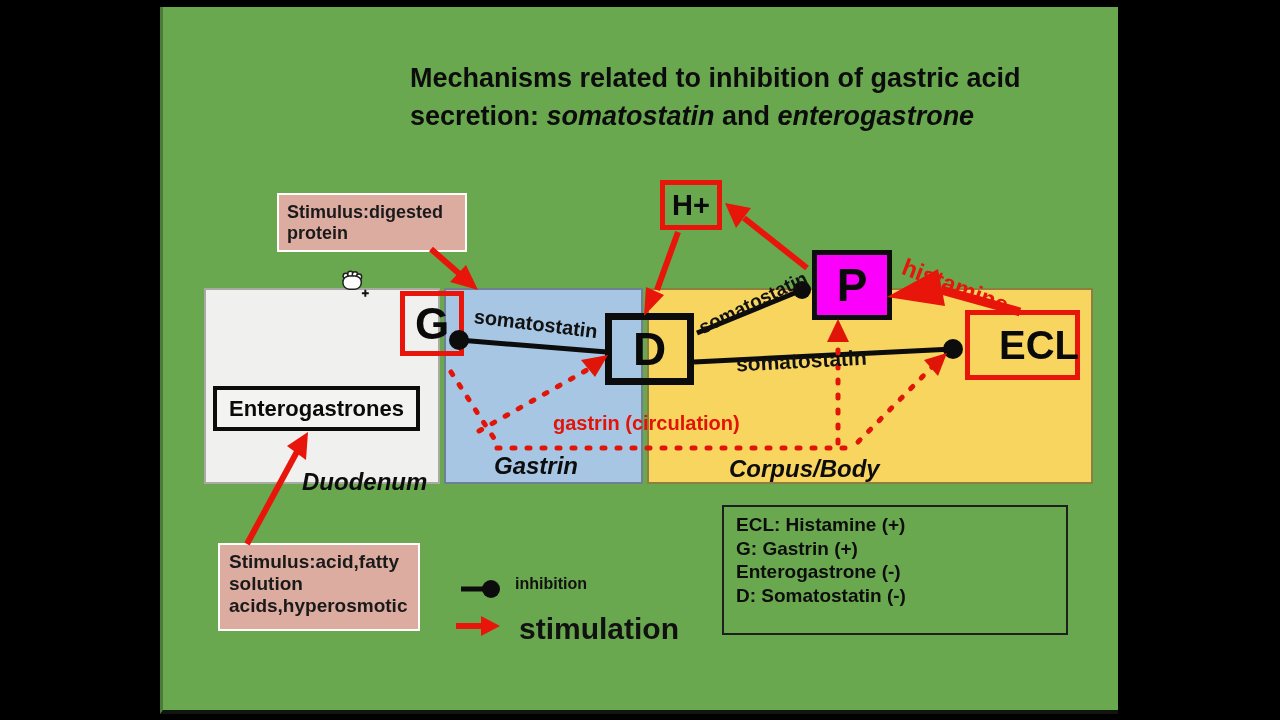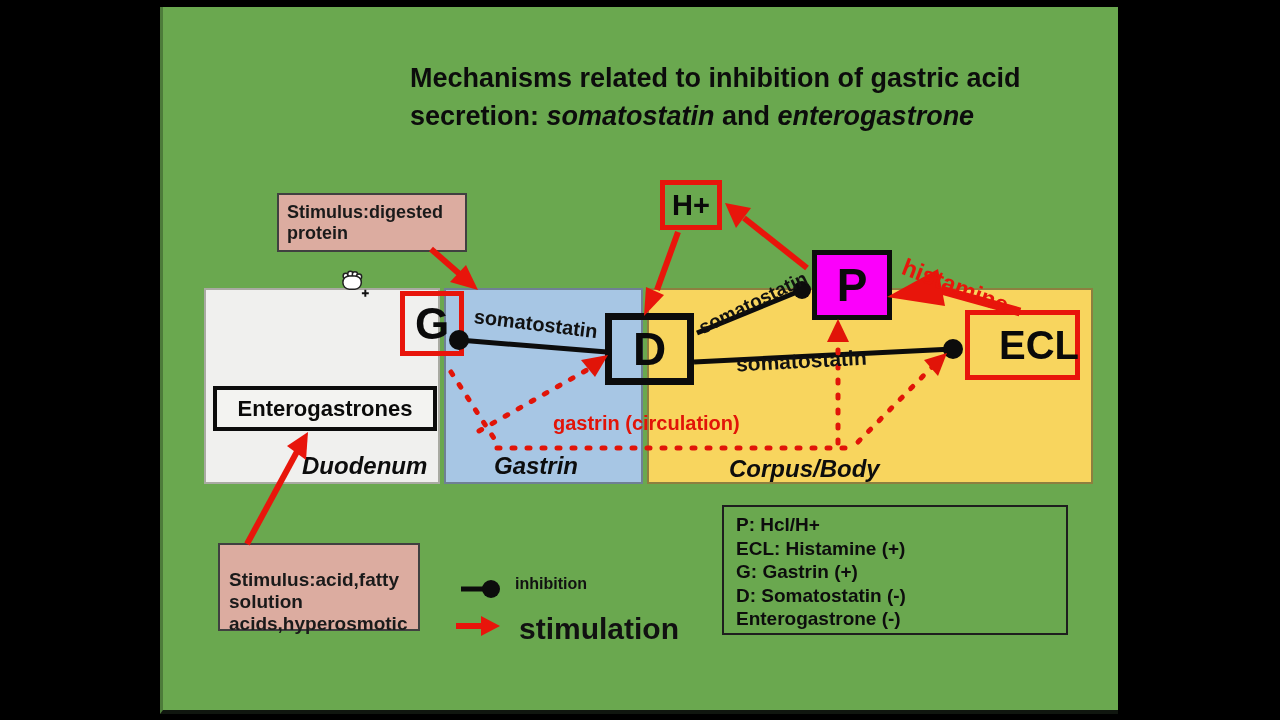--- a/index.html
+++ b/index.html
@@ -23,26 +23,26 @@
   #corpus   { left: 647px; width: 446px; background: #f8d55e; border-color: #8d7f3f; }
   .region-label { position: absolute; font-size: 24px; font-weight: bold; font-style: italic; color: #0d0d0d; }
 
   
   .dbox { position: absolute; display: flex; align-items: center; justify-content: center; font-weight: bold; color: #0a0a0a; }
   #g-box    { left: 400px; top: 291px; width: 64px;  height: 65px;  border: 5px solid #e8150b; font-size: 44px; }
   #d-box    { left: 605px; top: 313px; width: 89px;  height: 72px;  border: 7px solid #0c0c0c; font-size: 46px; }
   #p-box    { left: 812px; top: 250px; width: 80px;  height: 70px;  border: 5px solid #0c0c0c; background: #fb00fb; font-size: 46px; }
   #ecl-box  { left: 965px; top: 310px; width: 115px; height: 70px;  border: 5px solid #e8150b; font-size: 40px; padding-left: 33px; }
   #hplus-box{ left: 660px; top: 180px; width: 62px;  height: 50px;  border: 5px solid #e8150b; font-size: 29px; }
-  #entero-box { left: 213px; top: 386px; width: 224px; height: 45px; border: 4px solid #0c0c0c; background: #f3f3f1; font-size: 22px; }
+  #entero-box { left: 213px; top: 386px; width: 207px; height: 45px; border: 4px solid #0c0c0c; background: #f3f3f1; font-size: 22px; }
 
   
-  .stim { position: absolute; background: #dcaca0; border: 2px solid #404040; font-weight: bold; color: #1a1a1a; }
+  .stim { position: absolute; background: #dcaca0; border: 2px solid #ffffff; font-weight: bold; color: #1a1a1a; }
   #stim-top { left: 277px; top: 193px; width: 190px; height: 59px; font-size: 18px; line-height: 21px; padding: 7px 6px 0 8px; }
-  #stim-bottom { left: 218px; top: 543px; width: 202px; height: 88px; font-size: 19px; line-height: 22px; padding: 24px 4px 0 9px; }
+  #stim-bottom { left: 218px; top: 543px; width: 202px; height: 88px; font-size: 19px; line-height: 22px; padding: 6px 4px 0 9px; }
 
   
   .lbl { position: absolute; font-weight: bold; white-space: nowrap; }
   #somat-gd   { left: 474px; top: 305px; font-size: 20px; transform: rotate(7deg); transform-origin: left center; }
   #somat-dp   { left: 700px; top: 318px; font-size: 19px; transform: rotate(-26deg); transform-origin: left center; }
   #somat-decl { left: 736px; top: 349px; font-size: 21px; transform: rotate(-3deg); }
   #histamine-lbl { left: 903px; top: 252px; font-size: 24px; color: #e8150b; transform: rotate(21deg); transform-origin: left center; }
   #gastrin-lbl { left: 553px; top: 412px; font-size: 20px; color: #e21408; }
   #legend-inhibition-lbl { left: 515px; top: 575px; font-size: 16px; }
   #legend-stimulation-lbl { left: 519px; top: 612px; font-size: 30px; }
@@ -65,21 +65,21 @@
     <div id="title" class="abs">
       <div><span>Mechanisms related to inhibition of gastric acid</span></div>
       <div><span>secretion: </span><span class="it">somatostatin</span><span> and </span><span class="it">enterogastrone</span></div>
     </div>
   </div>
 
   <div id="duodenum" class="compartment"></div>
   <div id="antrum" class="compartment"></div>
   <div id="corpus" class="compartment"></div>
 
-  <div class="region-label" style="left:302px; top:452px;">Duodenum</div>
+  <div class="region-label" style="left:302px; top:468px;">Duodenum</div>
   <div class="region-label" style="left:494px; top:452px;">Gastrin</div>
   <div class="region-label" style="left:729px; top:455px;">Corpus/Body</div>
 
   <div id="stim-top" class="stim">
     <div>Stimulus:digested</div>
     <div>protein</div>
   </div>
   <div id="stim-bottom" class="stim">
     <div>Stimulus:acid,fatty</div>
     <div>solution</div>
@@ -164,19 +164,18 @@
   <div id="somat-gd" class="lbl">somatostatin</div>
   <div id="somat-dp" class="lbl">somatostatin</div>
   <div id="somat-decl" class="lbl">somatostatin</div>
   <div id="histamine-lbl" class="lbl">histamine</div>
   <div id="gastrin-lbl" class="lbl">gastrin (circulation)</div>
 
   <div id="legend-inhibition-lbl" class="lbl">inhibition</div>
   <div id="legend-stimulation-lbl" class="lbl">stimulation</div>
 
   <div id="key-box">
-    <div>P: Hcl/H+</div>
     <div>ECL: Histamine (+)</div>
     <div>G: Gastrin (+)</div>
+    <div>Enterogastrone (-)</div>
     <div>D: Somatostatin (-)</div>
-    <div>Enterogastrone (-)</div>
   </div>
 </div>
 
 </body></html>

